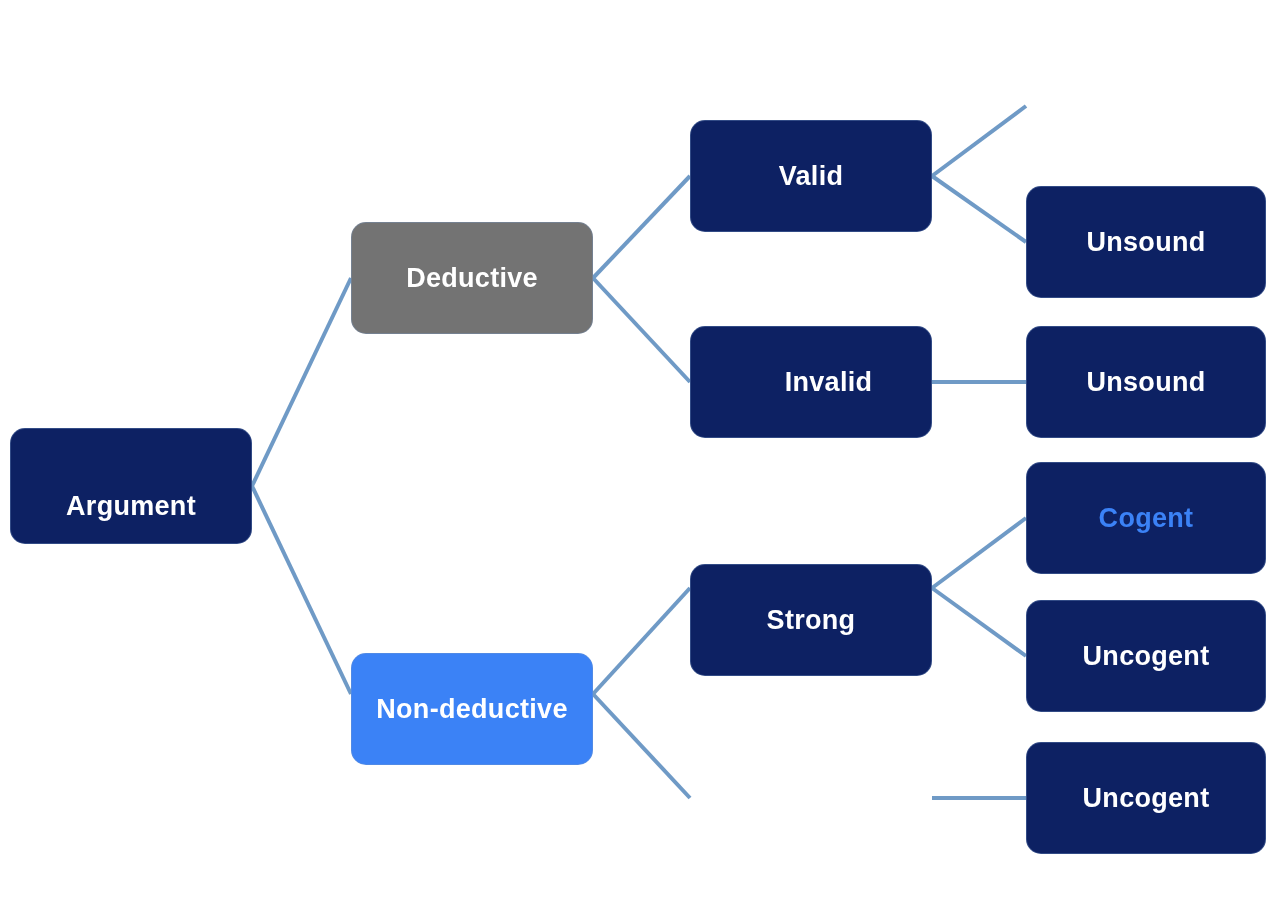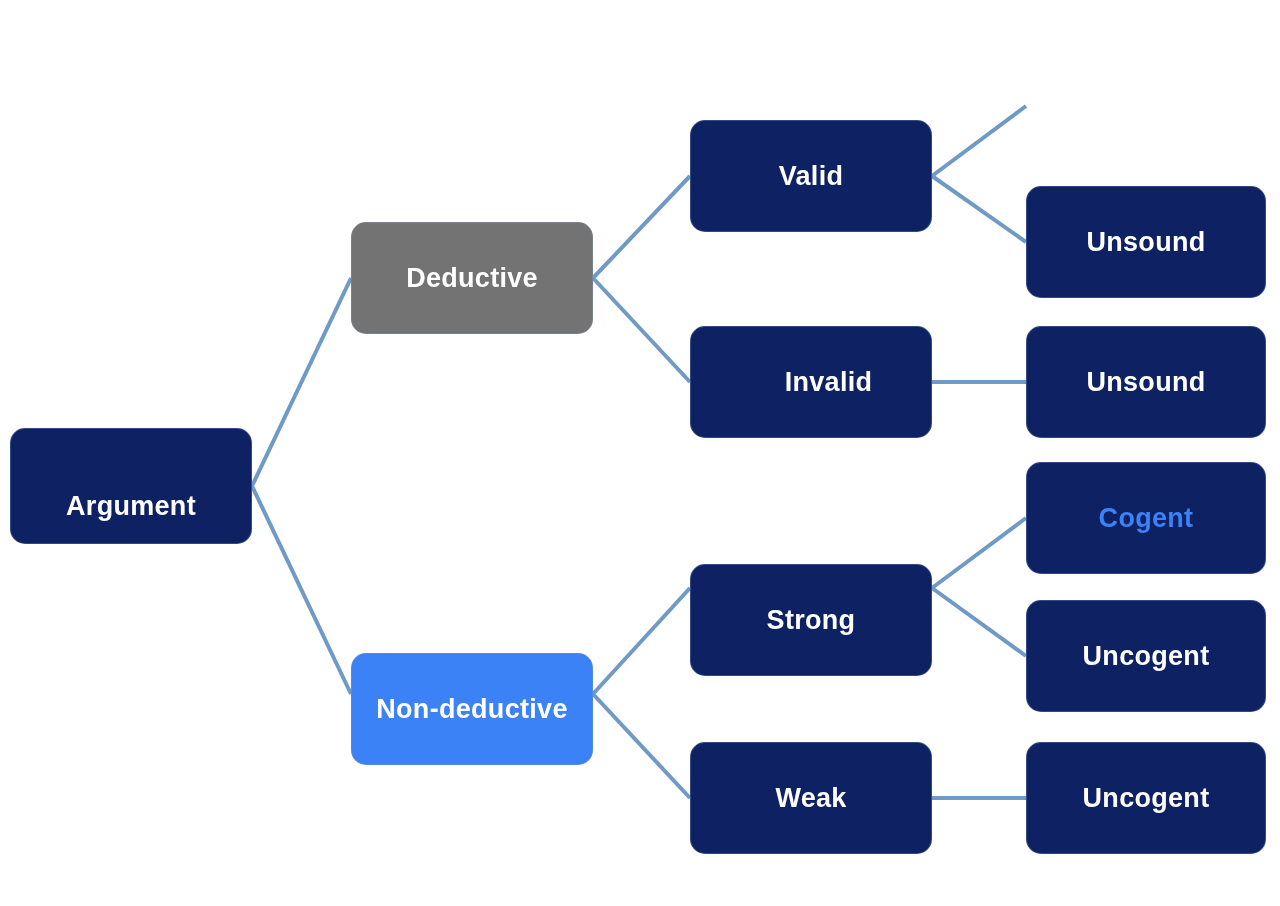--- a/index.html
+++ b/index.html
@@ -75,23 +75,20 @@
       </div>
       <div class="node" style="left: 690px; top: 120px; width: 242px; height: 112px; background: rgb(13, 33, 99); text-align: center;">
         <span style="color: rgb(255, 255, 255);">Valid</span>
       </div>
       <div class="node" style="left: 690px; top: 326px; width: 242px; height: 112px; background: rgb(13, 33, 99); padding-left: 35px;">
         <span style="color: rgb(255, 255, 255);">Invalid</span>
       </div>
       <div class="node" style="left: 690px; top: 532px; width: 242px; height: 112px; background: rgb(13, 33, 99); margin-top: 32px;">
         <span style="color: rgb(255, 255, 255);">Strong</span>
       </div>
-      <div class="node" style="left: 690px; top: 742px; width: 242px; height: 112px; background: rgb(13, 33, 99);">
-        <span style="color: rgb(255, 255, 255);">Weak</span>
-      </div>
       <div class="node" style="left: 1026px; top: 186px; width: 240px; height: 112px; background: rgb(13, 33, 99);">
         <span style="color: rgb(255, 255, 255);">Unsound</span>
       </div>
       <div class="node" style="left: 1026px; top: 326px; width: 240px; height: 112px; background: rgb(13, 33, 99);">
         <span style="color: rgb(255, 255, 255);">Unsound</span>
       </div>
       <div class="node" style="left: 1026px; top: 462px; width: 240px; height: 112px; background: rgb(13, 33, 99);">
         <span style="color: #3b82f6;">Cogent</span>
       </div>
       <div class="node" style="left: 1026px; top: 600px; width: 240px; height: 112px; background: rgb(13, 33, 99);">

